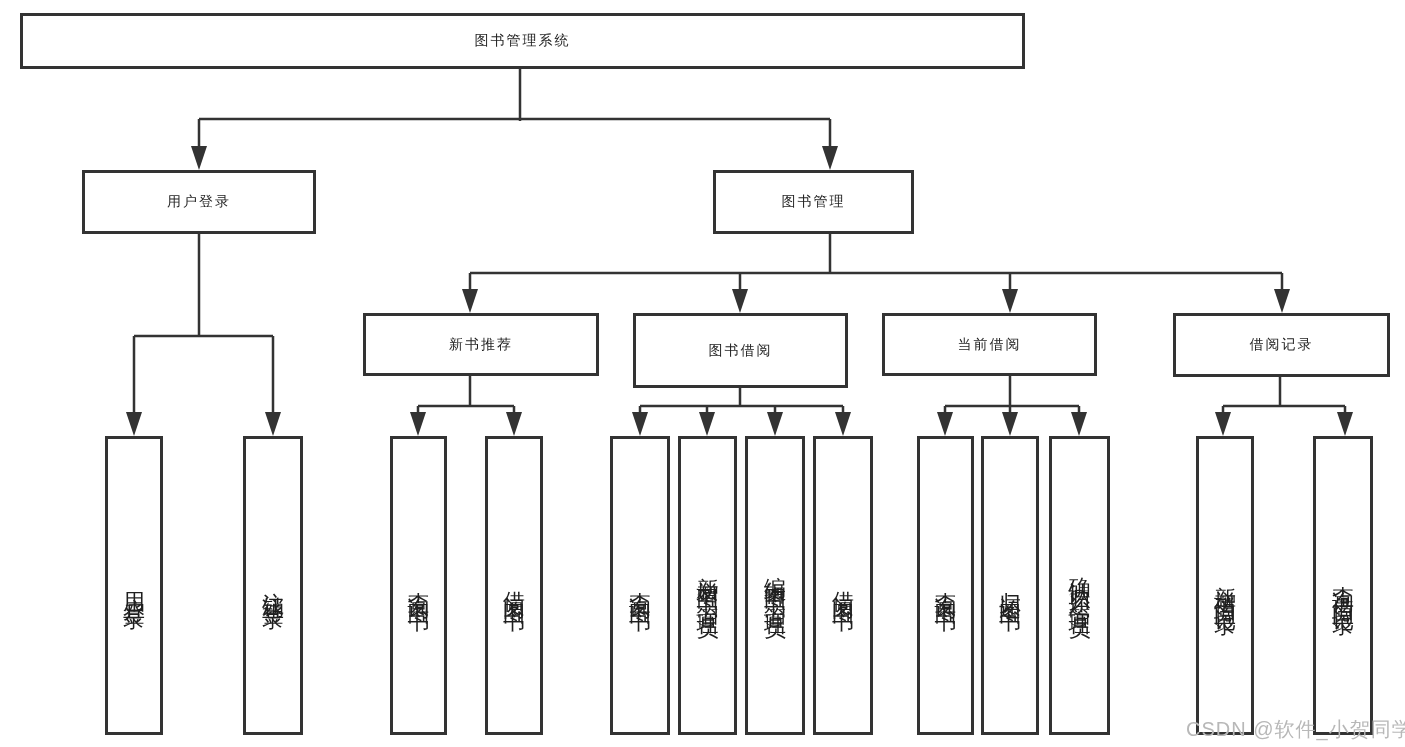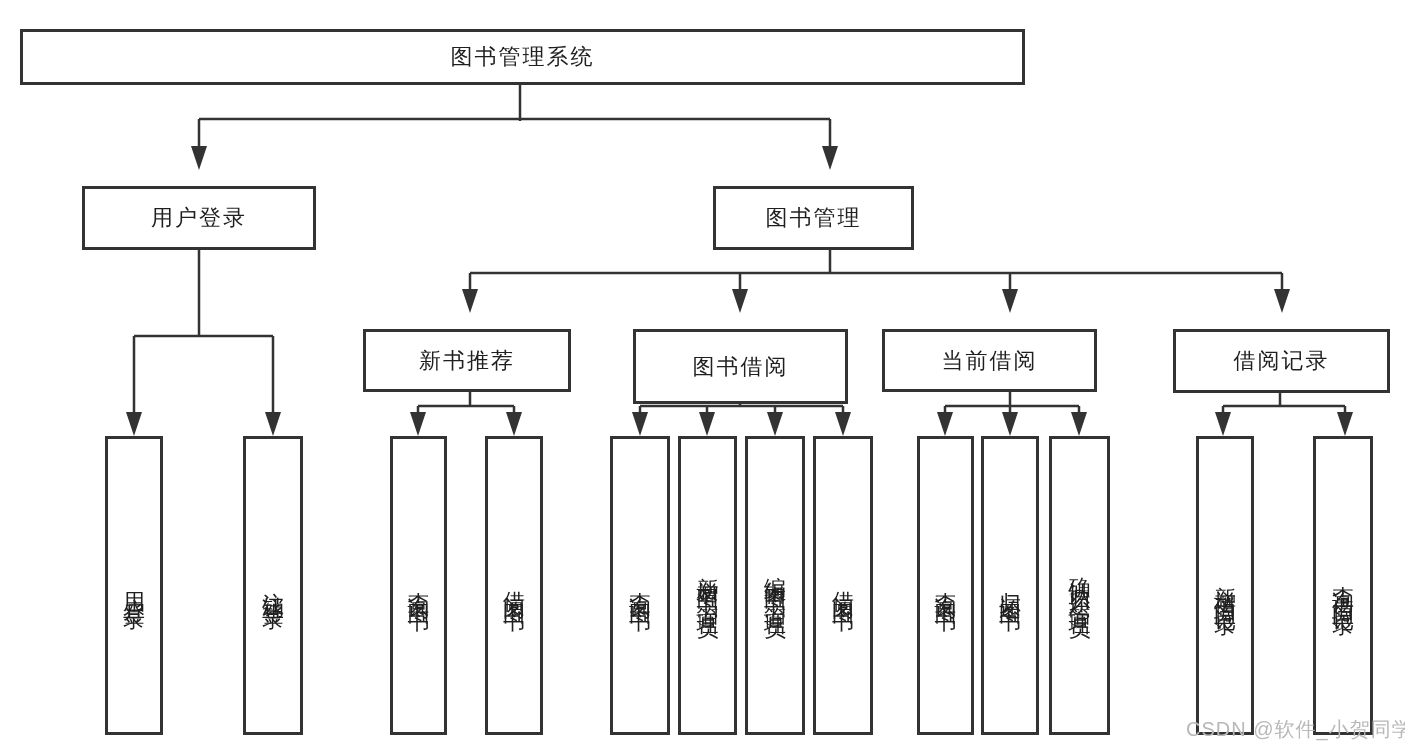--- a/index.html
+++ b/index.html
@@ -10,23 +10,22 @@
     overflow:hidden;
     font-family:"Liberation Sans","DejaVu Sans",sans-serif;
   }
   #wires{position:absolute;left:0;top:0;}
   .hnode{
     position:absolute;
     box-sizing:border-box;
     border:3px solid #333333;
     background:#ffffff;
     display:flex;align-items:center;justify-content:center;
-    font-size:22px;letter-spacing:2px;color:#1f1f1f;
+    font-size:14px;letter-spacing:2px;color:#1f1f1f;
     white-space:nowrap;
-    margin-top:16px;
   }
   .vnode{
     position:absolute;
     box-sizing:border-box;
     top:436px;height:299px;
     border:3px solid #333333;
     background:#ffffff;
     display:flex;align-items:center;justify-content:center;
     writing-mode:vertical-rl;
     font-size:22px;letter-spacing:6px;color:#1f1f1f;
@@ -102,21 +101,21 @@
       <polygon points="1215,412 1231,412 1223,436"></polygon>
       <polygon points="1337,412 1353,412 1345,436"></polygon>
     </g>
   </svg>
 
   <div class="hnode" style="left:20px;top:13px;width:1005px;height:56px;">图书管理系统</div>
 
   <div class="hnode" style="left:82px;top:170px;width:234px;height:64px;">用户登录</div>
   <div class="hnode" style="left:713px;top:170px;width:201px;height:64px;">图书管理</div>
 
-  <div class="hnode" style="left:363px;top:313px;width:208px;height:63px;">新书推荐</div>
+  <div class="hnode" style="left:363px;top:313px;width:236px;height:63px;">新书推荐</div>
   <div class="hnode" style="left:633px;top:313px;width:215px;height:75px;">图书借阅</div>
   <div class="hnode" style="left:882px;top:313px;width:215px;height:63px;text-align:right;">当前借阅</div>
   <div class="hnode" style="left:1173px;top:313px;width:217px;height:64px;">借阅记录</div>
 
   <div class="vnode" style="left:105px;width:58px;">用户登录</div>
   <div class="vnode" style="left:243px;width:60px;">注销登录</div>
 
   <div class="vnode" style="left:390px;width:57px;">查询图书</div>
   <div class="vnode" style="left:485px;width:58px;">借阅图书</div>
 

